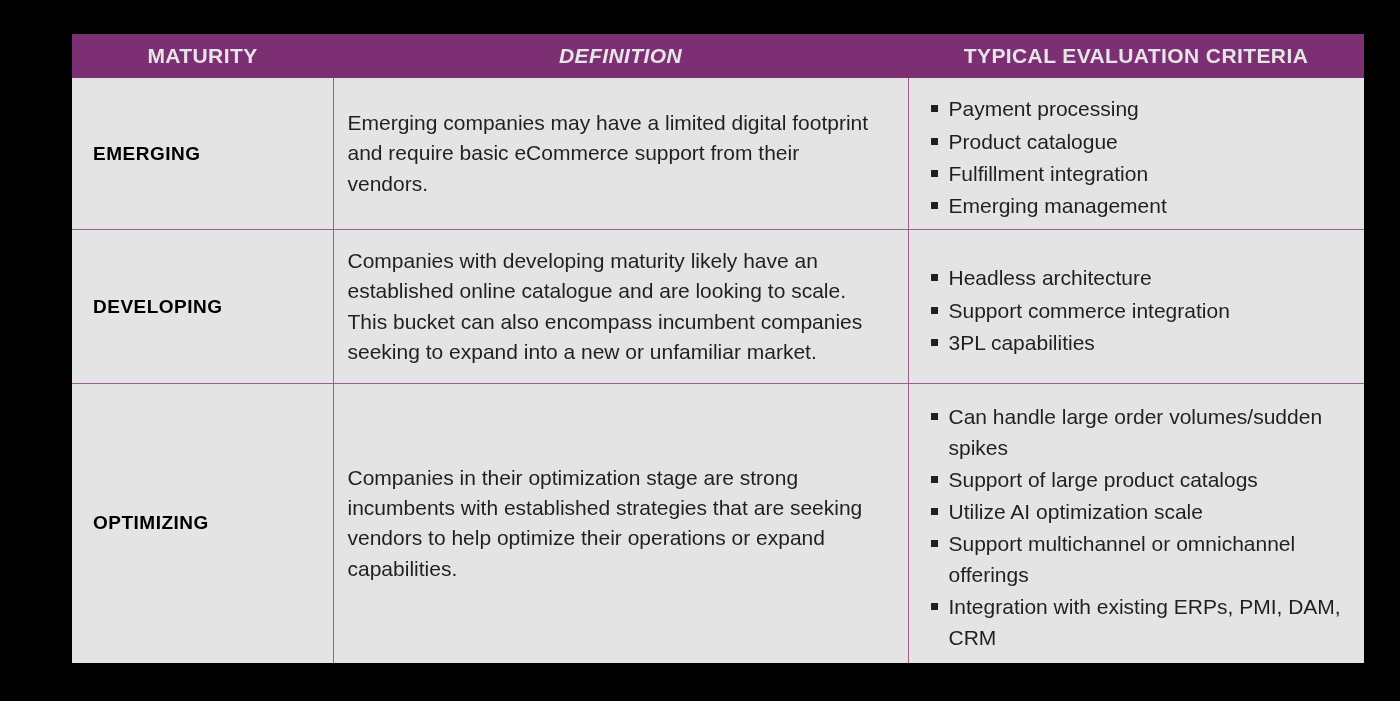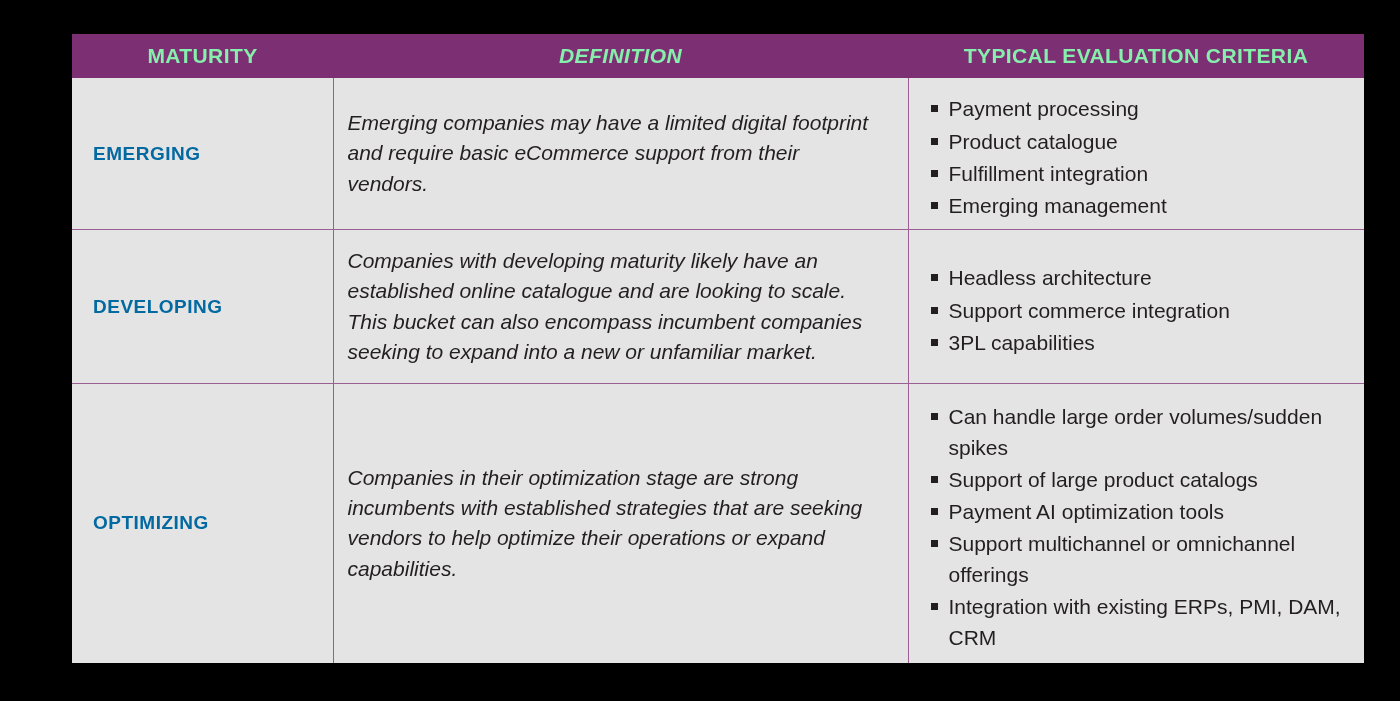--- a/index.html
+++ b/index.html
@@ -29,21 +29,21 @@
   table.maturity-table {
     width: 1256px;
     height: 629px;
     border-collapse: collapse;
     table-layout: fixed;
   }
 
   
   thead th {
     background: #7d2f74;
-    color: #86efac;
+    color: #e5e5e5;
     height: 44px;
     padding: 0 6px;
     text-align: center;
     vertical-align: middle;
     font-size: 21px;
     font-weight: bold;
     letter-spacing: 0.4px;
     text-transform: uppercase;
     font-stretch: condensed;
     border: 0;
@@ -58,21 +58,21 @@
     background: #e4e4e4;
     vertical-align: middle;
     border-bottom: 1px solid #9b5e92;
     box-sizing: border-box;
   }
   tbody tr:last-child td { border-bottom: 0; }
 
   td.cell-maturity {
     width: 249px;
     padding: 10px 14px 10px 21px;
-    color: #0369a1;
+    color: #000000;
     font-size: 19px;
     font-weight: bold;
     letter-spacing: 0.5px;
     text-transform: uppercase;
   }
 
   td.cell-definition {
     width: 563px;
     padding: 14px 30px 14px 14px;
     border-left: 1px solid #9b5e92;
@@ -107,21 +107,21 @@
     top: 12px;
     width: 7px;
     height: 7px;
     background: #231f20;
   }
   ul.criteria-list > li .item-text {
     display: block;
     white-space: pre-line;
   }
 
-  .def-text { display: block; white-space: pre-line; font-style: italic; }
+  .def-text { display: block; white-space: pre-line; }
 </style>
 </head>
 <body>
 
 <div id="table-wrap">
   <table class="maturity-table">
     <thead>
       <tr>
         <th class="col-maturity">MATURITY</th>
         <th class="col-definition">DEFINITION</th>
@@ -190,21 +190,21 @@
             <li>
               <span class="bullet-square"></span>
               <span class="item-text">Can handle large order volumes/sudden spikes</span>
             </li>
             <li>
               <span class="bullet-square"></span>
               <span class="item-text">Support of large product catalogs</span>
             </li>
             <li>
               <span class="bullet-square"></span>
-              <span class="item-text">Payment AI optimization tools</span>
+              <span class="item-text">Utilize AI optimization scale</span>
             </li>
             <li>
               <span class="bullet-square"></span>
               <span class="item-text">Support multichannel or omnichannel offerings</span>
             </li>
             <li>
               <span class="bullet-square"></span>
               <span class="item-text">Integration with existing ERPs, PMI, DAM, CRM</span>
             </li>
           </ul>

